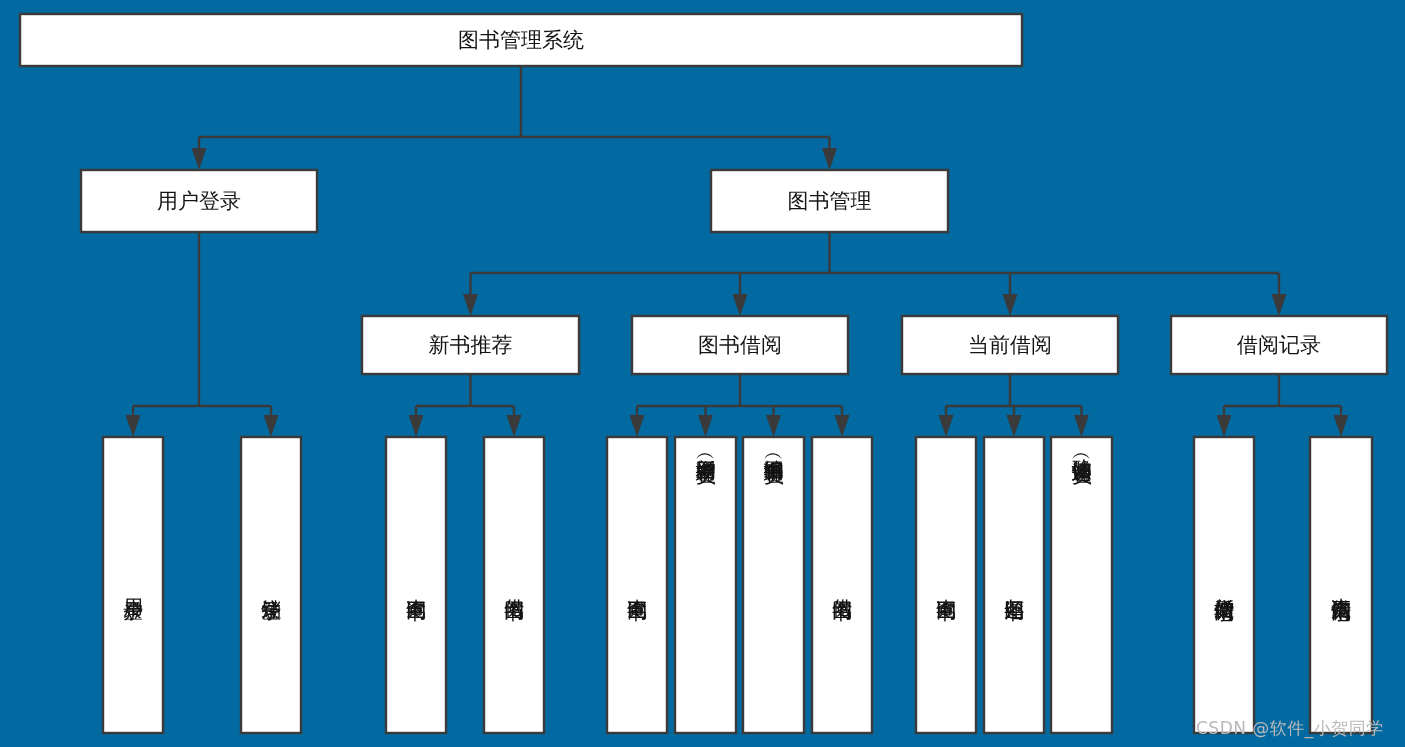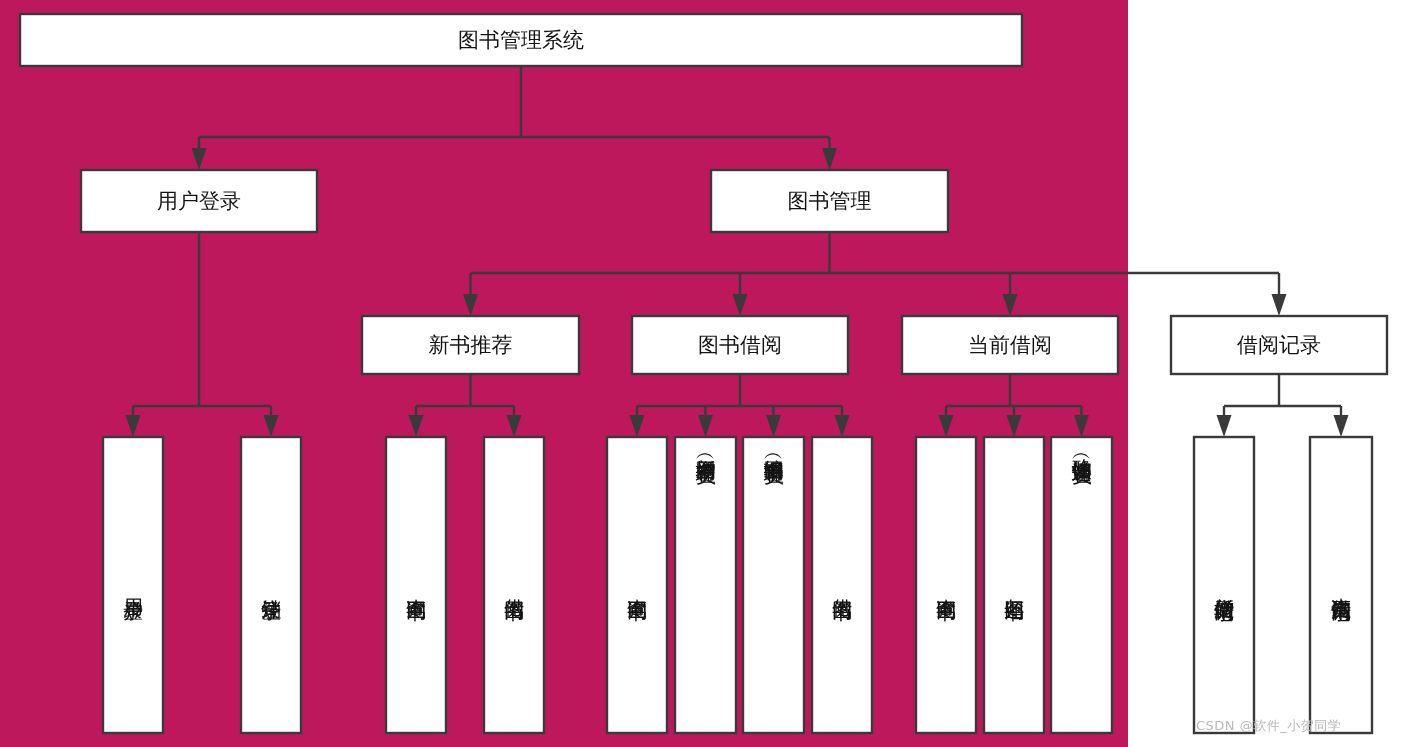--- a/index.html
+++ b/index.html
@@ -8,23 +8,23 @@
     background: #ffffff;
   }
   body {
     width: 1405px;
     height: 747px;
     font-family: "DejaVu Sans", "Liberation Sans", sans-serif;
     overflow: hidden;
   }
   #diagram-root {
     position: relative;
-    width: 1128px;
+    width: 1405px;
     height: 747px;
-    background: #be185d;
+    background: #0369a1;
   }
   svg#tree-svg {
     position: absolute;
     left: 0;
     top: 0;
     width: 1405px;
     height: 747px;
     display: block;
   }
   .node-box {
@@ -68,21 +68,21 @@
     justify-content: center;
     align-items: center;
     pointer-events: none;
   }
   .vlabel-wrap.top-align {
     align-items: flex-start;
   }
   .watermark {
     position: absolute;
     font-family: "DejaVu Sans", "Liberation Sans", sans-serif;
-    font-size: 13px;
+    font-size: 17px;
     color: #b9b9b9;
     white-space: nowrap;
     letter-spacing: 0.5px;
   }
 </style>
 </head>
 <body>
 
 <div id="diagram-root">
   <svg id="tree-svg" viewBox="0 0 1405 747">

